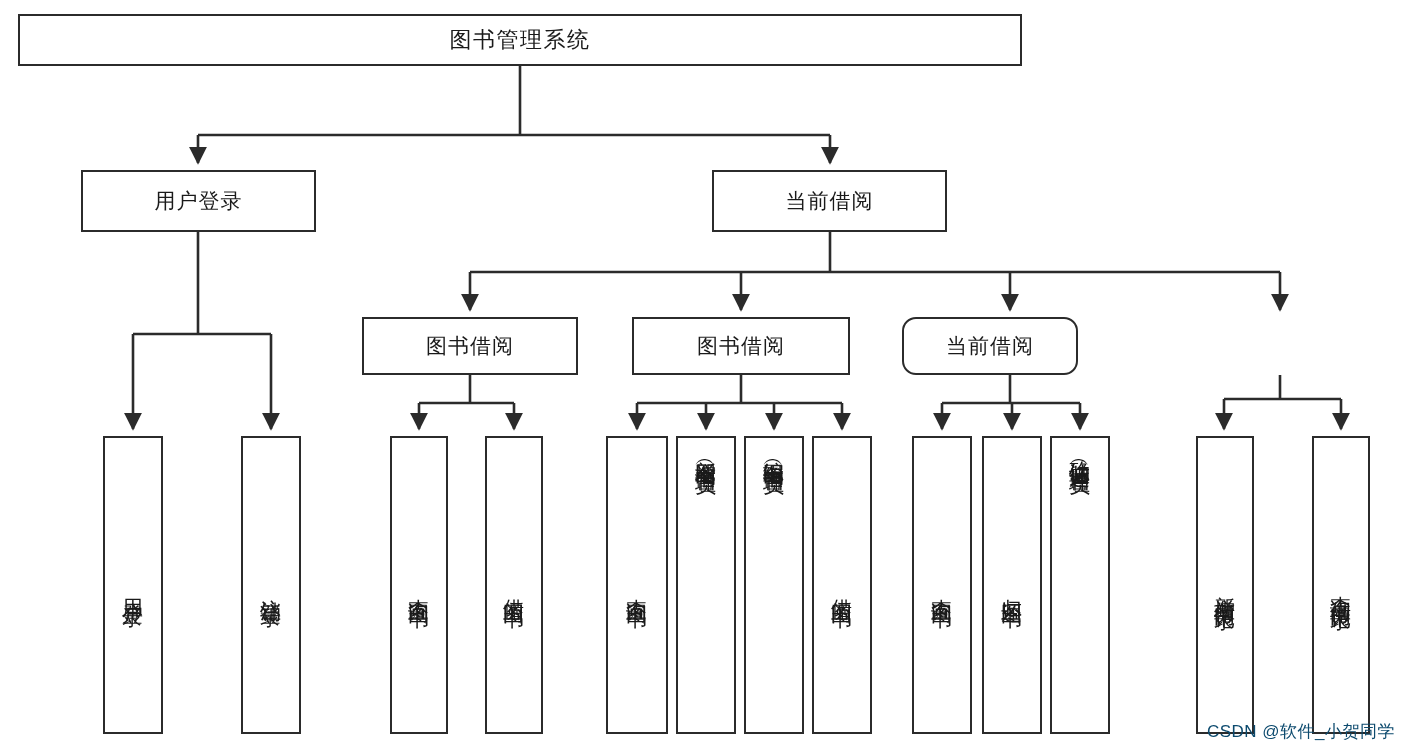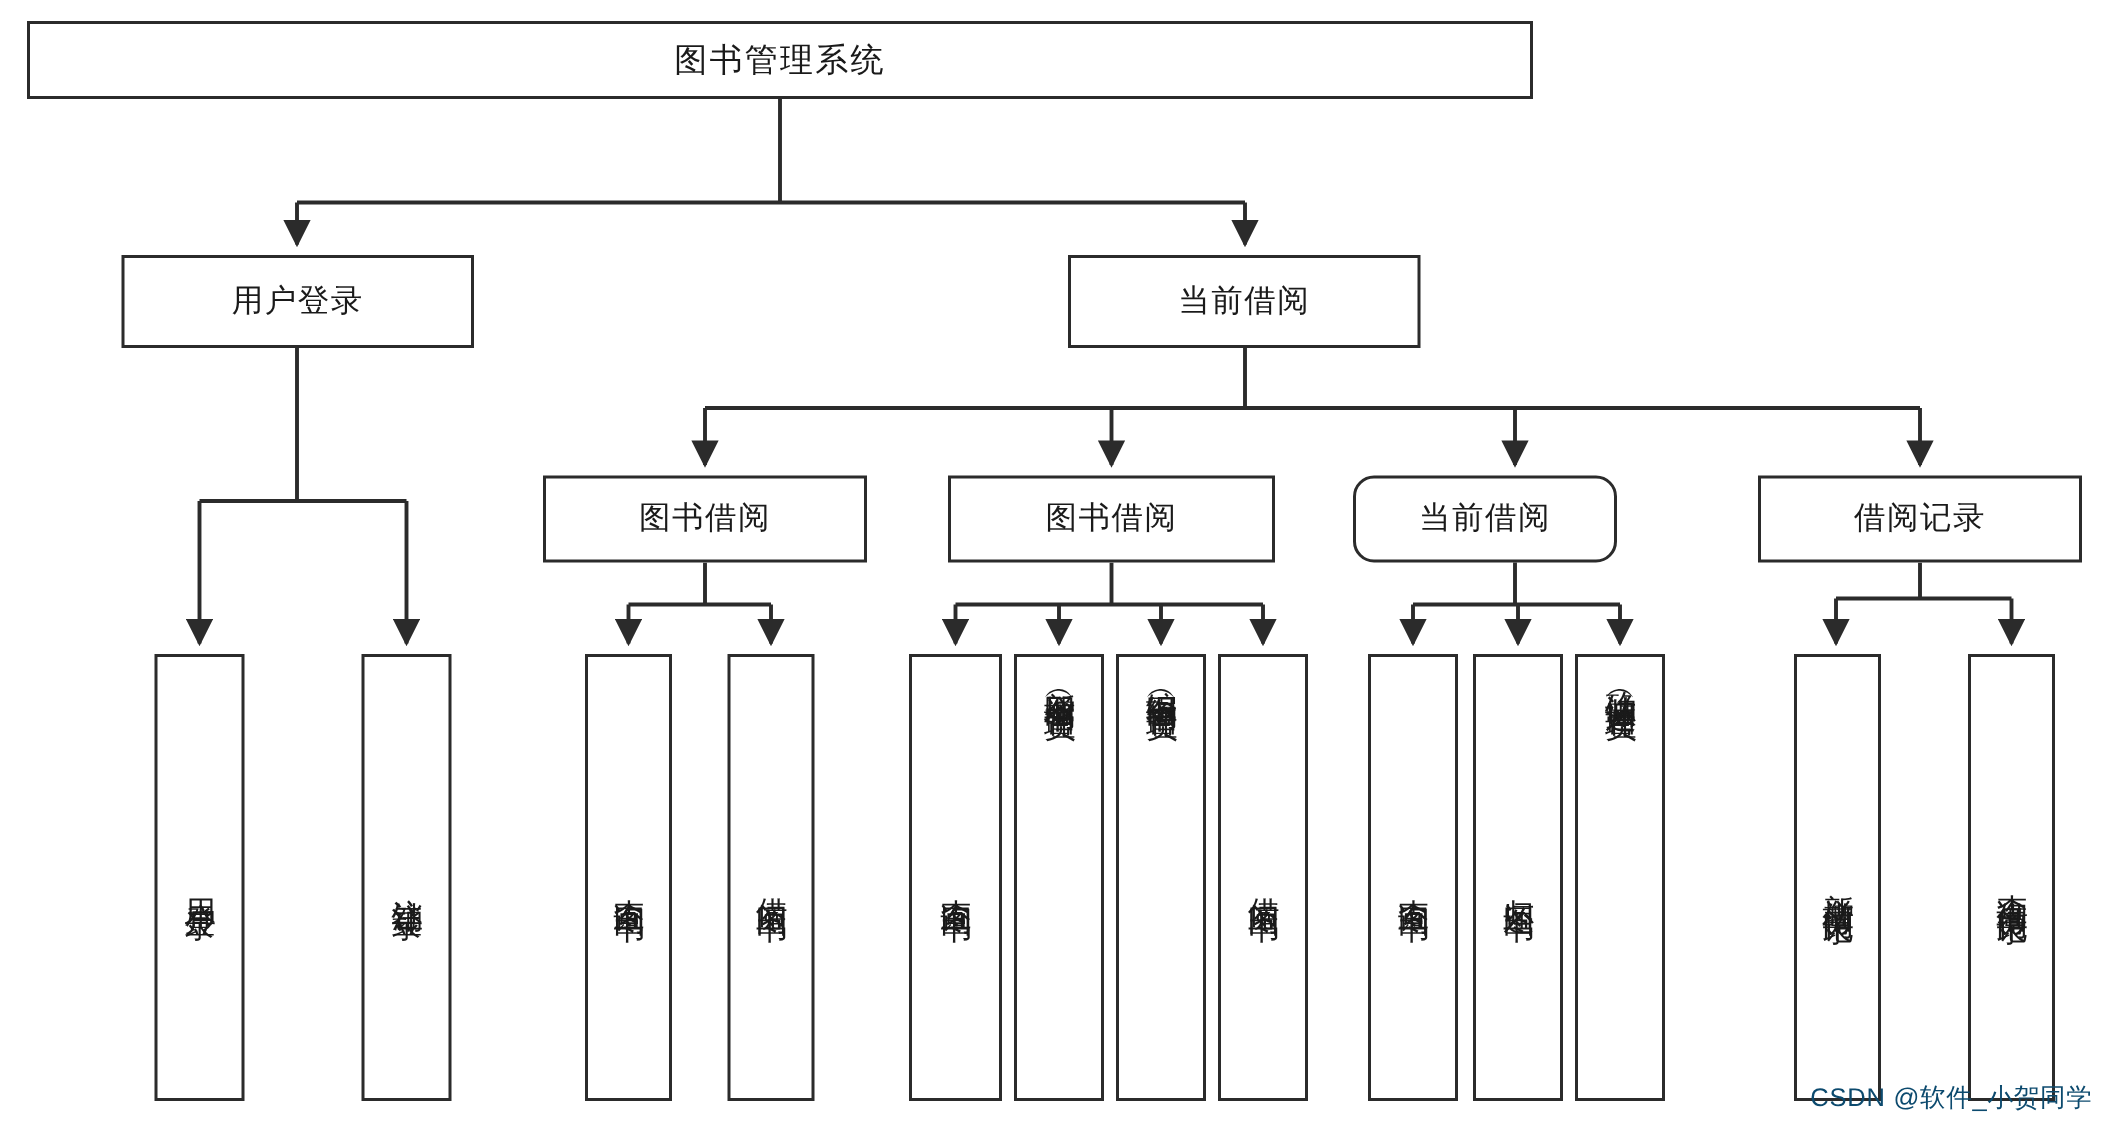--- a/index.html
+++ b/index.html
@@ -151,23 +151,20 @@
   </div>
 
   <div class="node horiz" style="left:632px; top:317px; width:218px; height:58px;">
     <span class="lbl">图书借阅</span>
   </div>
 
   <div class="node horiz" style="left:902px; top:317px; width:176px; height:58px;border-radius:14px;">
     <span class="lbl">当前借阅</span>
   </div>
 
-  <div class="node horiz" style="left:1172px; top:317px; width:216px; height:58px;">
-    <span class="lbl">借阅记录</span>
-  </div>
 
   <div class="node vert" style="left:103px; top:436px; width:60px; height:298px; align-items:center;">
     <span class="lbl">用户登录</span>
   </div>
 
   <div class="node vert" style="left:241px; top:436px; width:60px; height:298px; align-items:center;">
     <span class="lbl">注销登录</span>
   </div>
 
   <div class="node vert" style="left:390px; top:436px; width:58px; height:298px; align-items:center;">

